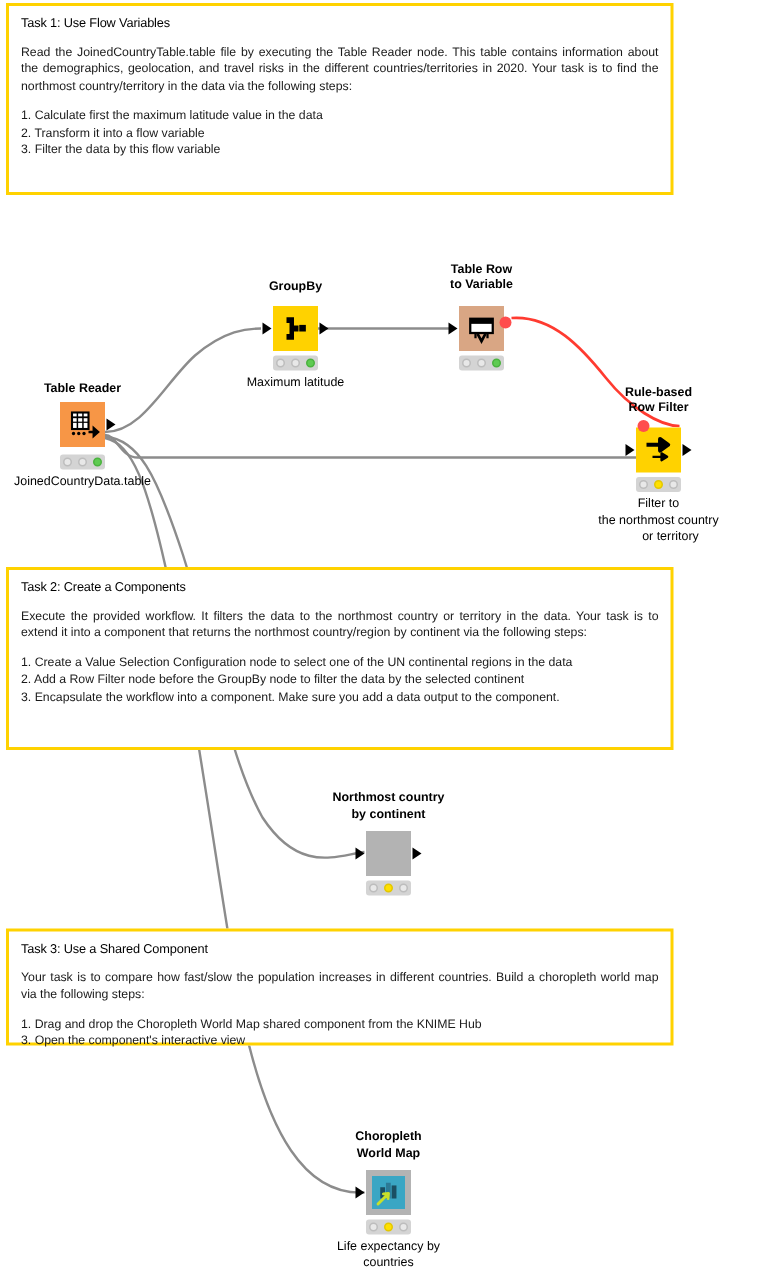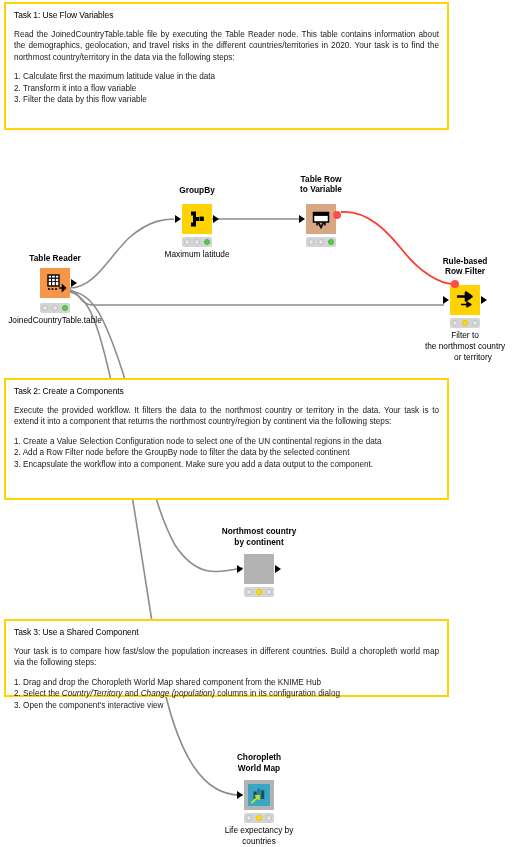--- a/index.html
+++ b/index.html
@@ -157,21 +157,20 @@
   <div class="anno-step">1. Create a Value Selection Configuration node to select one of the UN continental regions in the data</div>
   <div class="anno-step">2. Add a Row Filter node before the GroupBy node to filter the data by the selected continent</div>
   <div class="anno-step">3. Encapsulate the workflow into a component. Make sure you add a data output to the component.</div>
 </div>
 
 <div class="annotation" id="anno3">
   <div class="anno-title">Task 3: Use a Shared Component</div>
   <div class="anno-para">Your task is to compare how fast/slow the population increases in different countries. Build a choropleth world map via the following steps:</div>
   <div class="anno-gap"></div>
   <div class="anno-step">1. Drag and drop the Choropleth World Map shared component from the KNIME Hub</div>
-  <div class="anno-step"><span>2. Select the </span><span class="ital">Country/Territory</span><span> and </span><span class="ital">Change (population)</span><span>  columns in its configuration dialog</span></div>
   <div class="anno-step">3. Open the component's interactive view</div>
 </div>
 
 <div class="node" style="left:40px;top:255px;width:30px;height:70px;">
   <div class="node-label" style="top:-2px;">Table Reader</div>
   <div class="node-box nb-orange" style="top:13px;left:0;">
     <svg width="30" height="30" viewBox="0 0 30 30">
       <rect x="8" y="7" width="11" height="11" fill="#fff" stroke="#000" stroke-width="1.4"></rect>
       <line x1="8" y1="10.2" x2="19" y2="10.2" stroke="#000" stroke-width="1.2"></line>
       <line x1="11.6" y1="7" x2="11.6" y2="18" stroke="#000" stroke-width="1"></line>
@@ -182,21 +181,21 @@
       <circle cx="16" cy="21" r="1.1" fill="#000"></circle>
       <path d="M 19,20 L 25,20 M 22.5,17.4 L 25.4,20 L 22.5,22.6 Z" stroke="#000" stroke-width="1.6" fill="#000"></path>
     </svg>
     <div class="port-out"></div>
   </div>
   <div class="status" style="top:48px;">
     <span class="lamp"></span>
     <span class="lamp"></span>
     <span class="lamp green"></span>
   </div>
-  <div class="node-sub" style="top:60px;">JoinedCountryTable.table</div>
+  <div class="node-sub" style="top:60px;">JoinedCountryData.table</div>
 </div>
 
 <div class="node" style="left:182px;top:186px;width:30px;height:70px;">
   <div class="node-label" style="top:-1px;">GroupBy</div>
   <div class="node-box nb-yellow" style="top:18px;left:0;">
     <svg width="30" height="30" viewBox="0 0 30 30">
       <path d="M 9,7.5 L 14,7.5 L 14,13 L 17,13 L 17,17 L 14,17 L 14,22.5 L 9,22.5 L 9,18.6 L 11,18.6 L 11,11.4 L 9,11.4 Z" fill="#000"></path>
       <rect x="17.5" y="12.6" width="4.4" height="4.4" fill="#000"></rect>
     </svg>
     <div class="port-in"></div>
@@ -224,21 +223,21 @@
     <div class="port-in"></div>
     <div class="port-flag-out"></div>
   </div>
   <div class="status" style="top:61px;">
     <span class="lamp"></span>
     <span class="lamp"></span>
     <span class="lamp green"></span>
   </div>
 </div>
 
-<div class="node" style="left:450px;top:256px;width:30px;height:110px;">
+<div class="node" style="left:424px;top:256px;width:30px;height:110px;">
   <div class="node-label" style="top:0px;">Rule-based</div>
   <div class="node-label" style="top:10px;">Row Filter</div>
   <div class="node-box nb-yellow" style="top:29px;left:0;">
     <svg width="30" height="30" viewBox="0 0 30 30">
       <path d="M 7,11.5 L 18.5,11.5 M 16,7.6 L 21.5,11.5 L 16,15.4 Z" stroke="#000" stroke-width="2.6" fill="#000" stroke-linejoin="round"></path>
       <path d="M 11,19.5 L 18.5,19.5 M 17,17.2 L 20.8,19.5 L 17,21.8 Z" stroke="#000" stroke-width="1.5" fill="#000" stroke-linejoin="round"></path>
     </svg>
     <div class="port-in"></div>
     <div class="port-out"></div>
     <div class="port-flag-in"></div>

